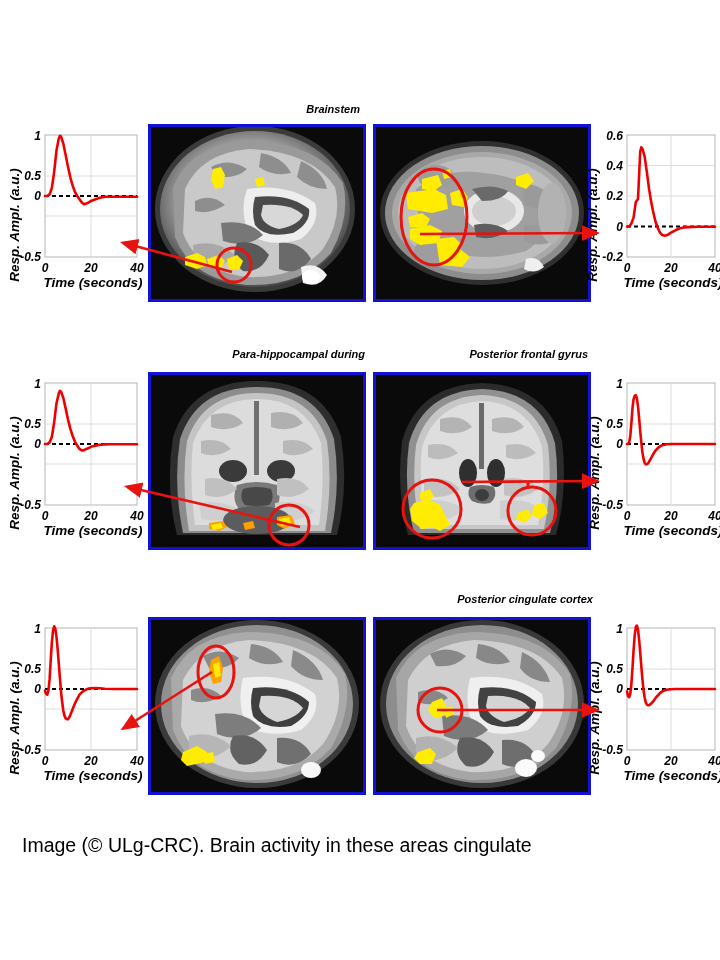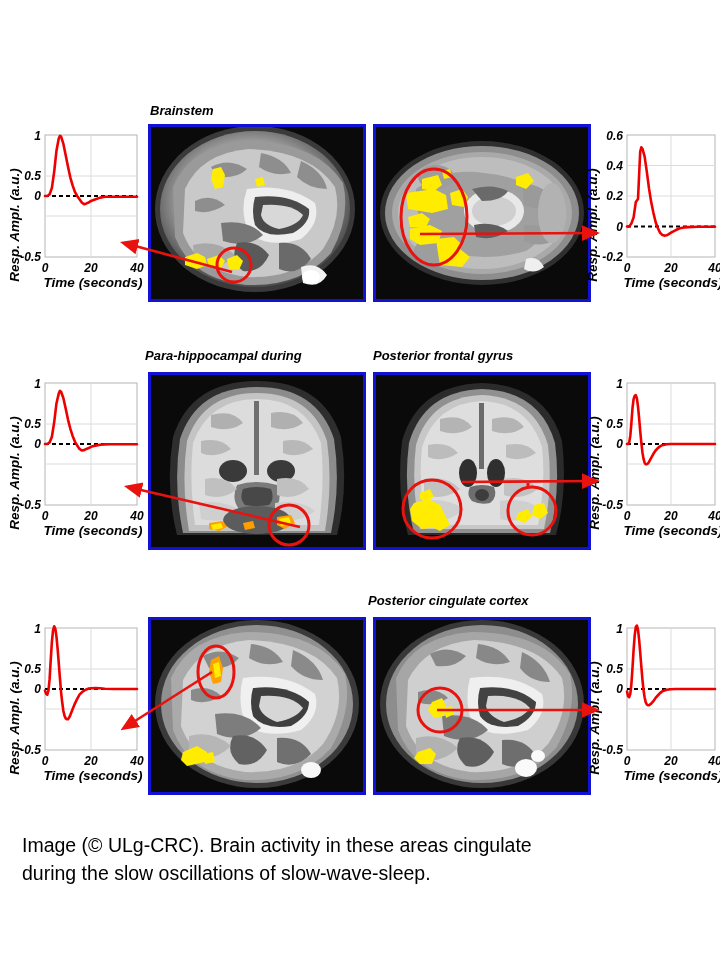--- a/index.html
+++ b/index.html
@@ -13,23 +13,23 @@
   
   .row{position:absolute;left:0;width:720px;height:240px;}
   .row-1{top:100px;}
   .row-2{top:345px;}
   .row-3{top:590px;}
 
   
   .brain-title{
     position:absolute;
     font-style:italic;font-weight:bold;
-    font-size:13px;color:#000;
+    font-size:11px;color:#000;
     white-space:nowrap;
-    text-align:left;
+    text-align:right;
     font-family:"Liberation Sans",sans-serif;
   }
 
   
   .brain{
     position:absolute;
     border:3px solid #1212d6;
     background:#000;
     overflow:hidden;
   }
@@ -396,16 +396,15 @@
 
     <line x1="462" y1="482" x2="596" y2="481" stroke="#e8120e" stroke-width="2.6" marker-end="url(#ah)"></line>
 
     <line x1="212" y1="672" x2="124" y2="728" stroke="#e8120e" stroke-width="2.6" marker-end="url(#ah)"></line>
 
     <line x1="437" y1="710" x2="596" y2="710" stroke="#e8120e" stroke-width="2.6" marker-end="url(#ah)"></line>
   </svg>
 
   <div class="caption">
     <div>Image (© ULg-CRC). Brain activity in these areas cingulate</div>
-    <div>during the slow oscillations of slow-wave-sleep.</div>
   </div>
 
 </div>
 
 </body></html>

